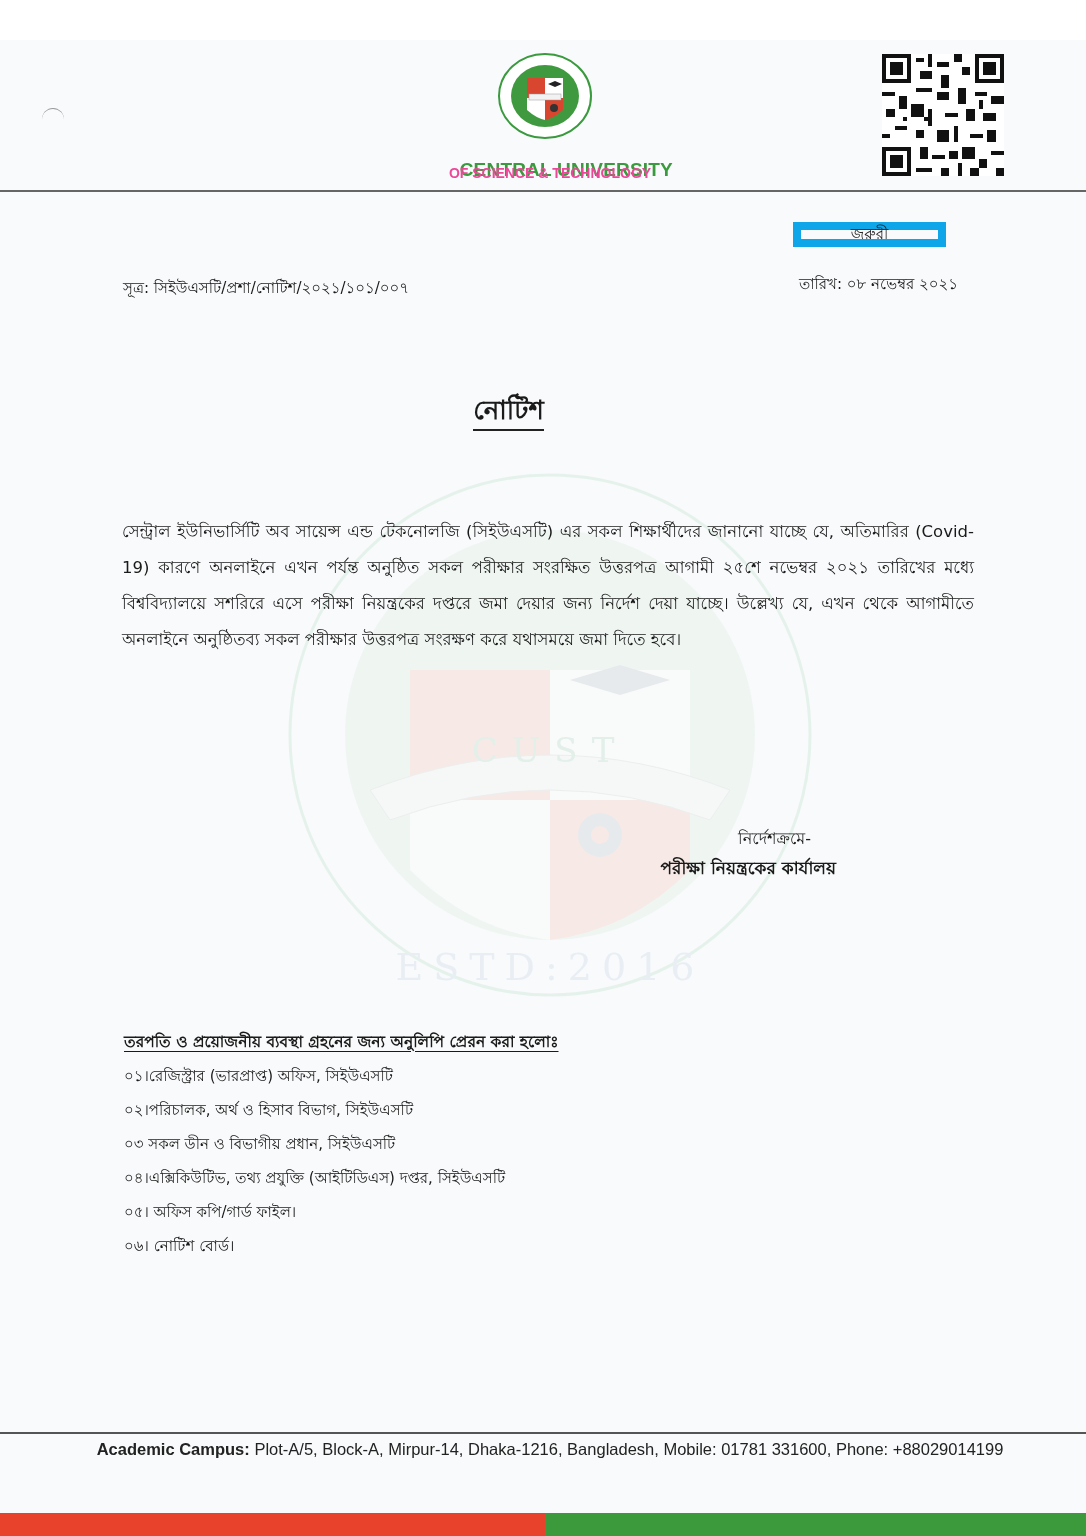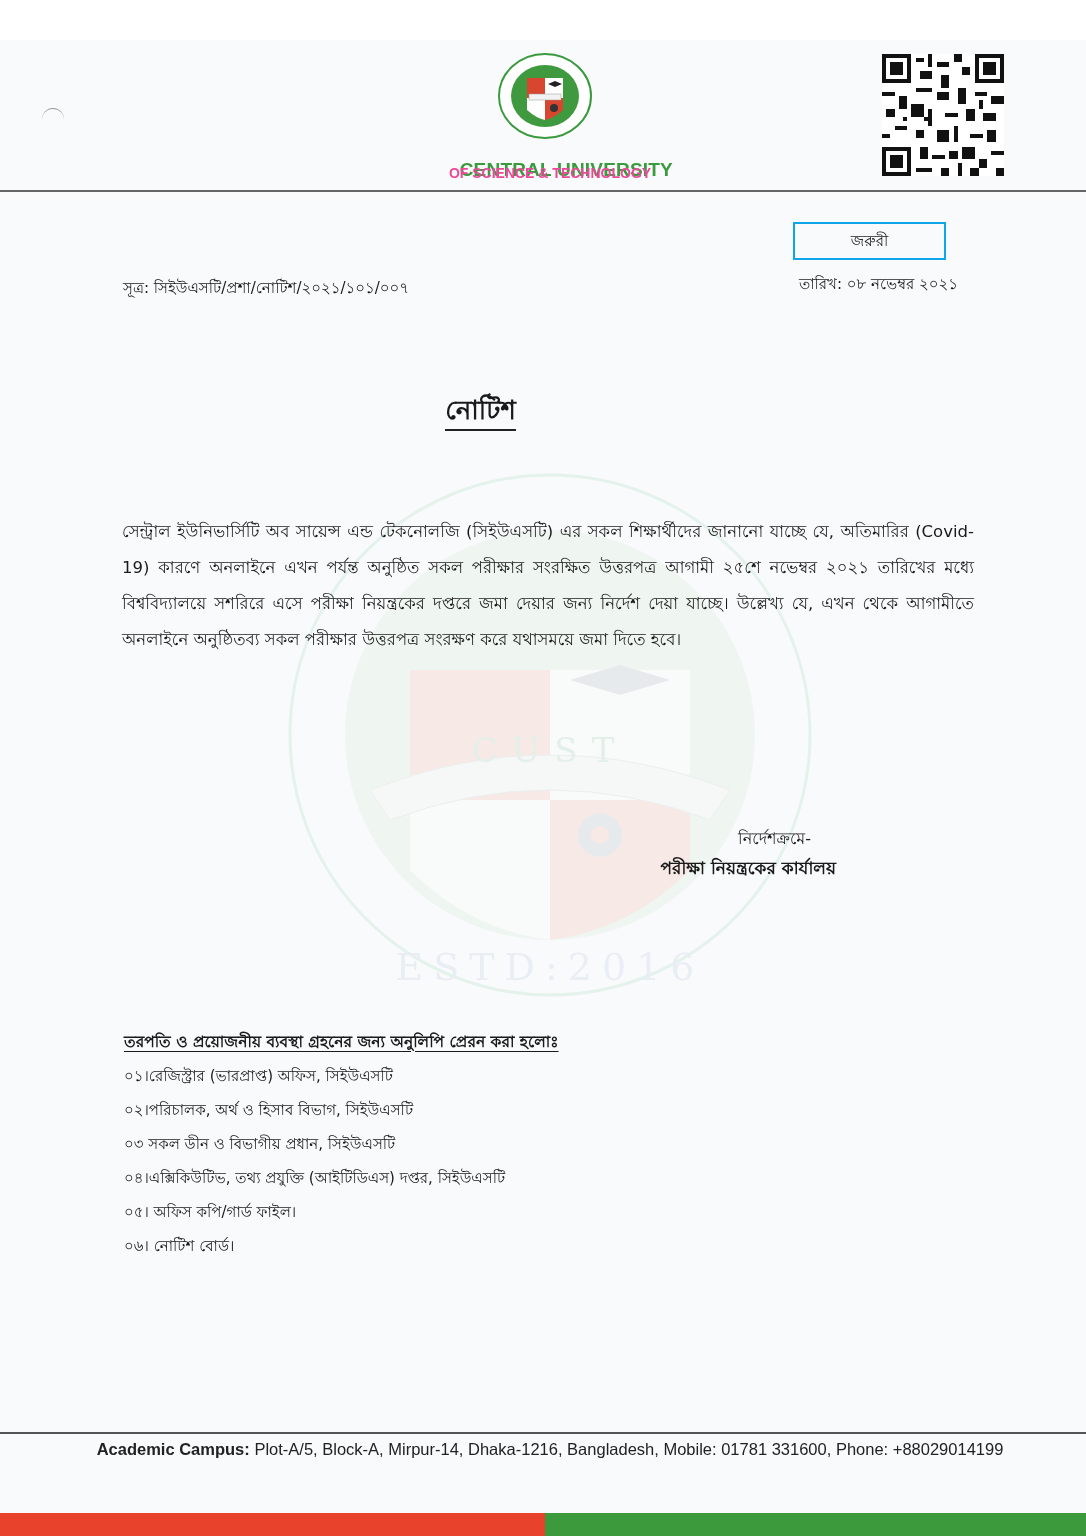--- a/index.html
+++ b/index.html
@@ -27,31 +27,31 @@
   }
   .brand-line2 {
     position: absolute; left: 0; top: 113px; width: 220px; text-align: center;
     font-family: "Liberation Sans", sans-serif; font-weight: bold; font-size: 14px;
     color: #ec4899;
   }
   .qr { position: absolute; left: 882px; top: 54px; width: 122px; height: 122px; }
   .header-rule { position: absolute; left: 0; top: 190px; width: 1086px; height: 1.5px; background: #666; }
 
   .urgent-box {
-    position: absolute; left: 793px; top: 222px; width: 153px; height: 38px;
-    border: 2px solid #0ea5e9; box-sizing: border-box;
+    position: absolute; left: 793px; top: 222px; width: 153px; height: 25px;
+    border: 8px solid #0ea5e9; box-sizing: border-box;
     display: flex; align-items: center; justify-content: center;
     font-size: 15px;
   }
   .ref { position: absolute; left: 123px; top: 276px; font-size: 15px; }
   .date { position: absolute; right: 128px; top: 272px; font-size: 15px; }
 
   .notice-title {
     position: absolute; left: 0; top: 390px; width: 961px; text-align: center;
-    font-size: 26px; font-weight: bold;
+    font-size: 26px; font-weight: bold; padding-left: 28px;
   }
   .notice-title span { border-bottom: 2px solid #222; padding-bottom: 4px; }
 
   .watermark { position: absolute; left: 280px; top: 470px; width: 540px; height: 530px; opacity: 0.55; }
 
   .body-text {
     position: absolute; left: 122px; top: 487px; width: 852px;
     font-size: 16.5px; line-height: 36px; text-align: justify; margin-top: 27px;
   }
 

